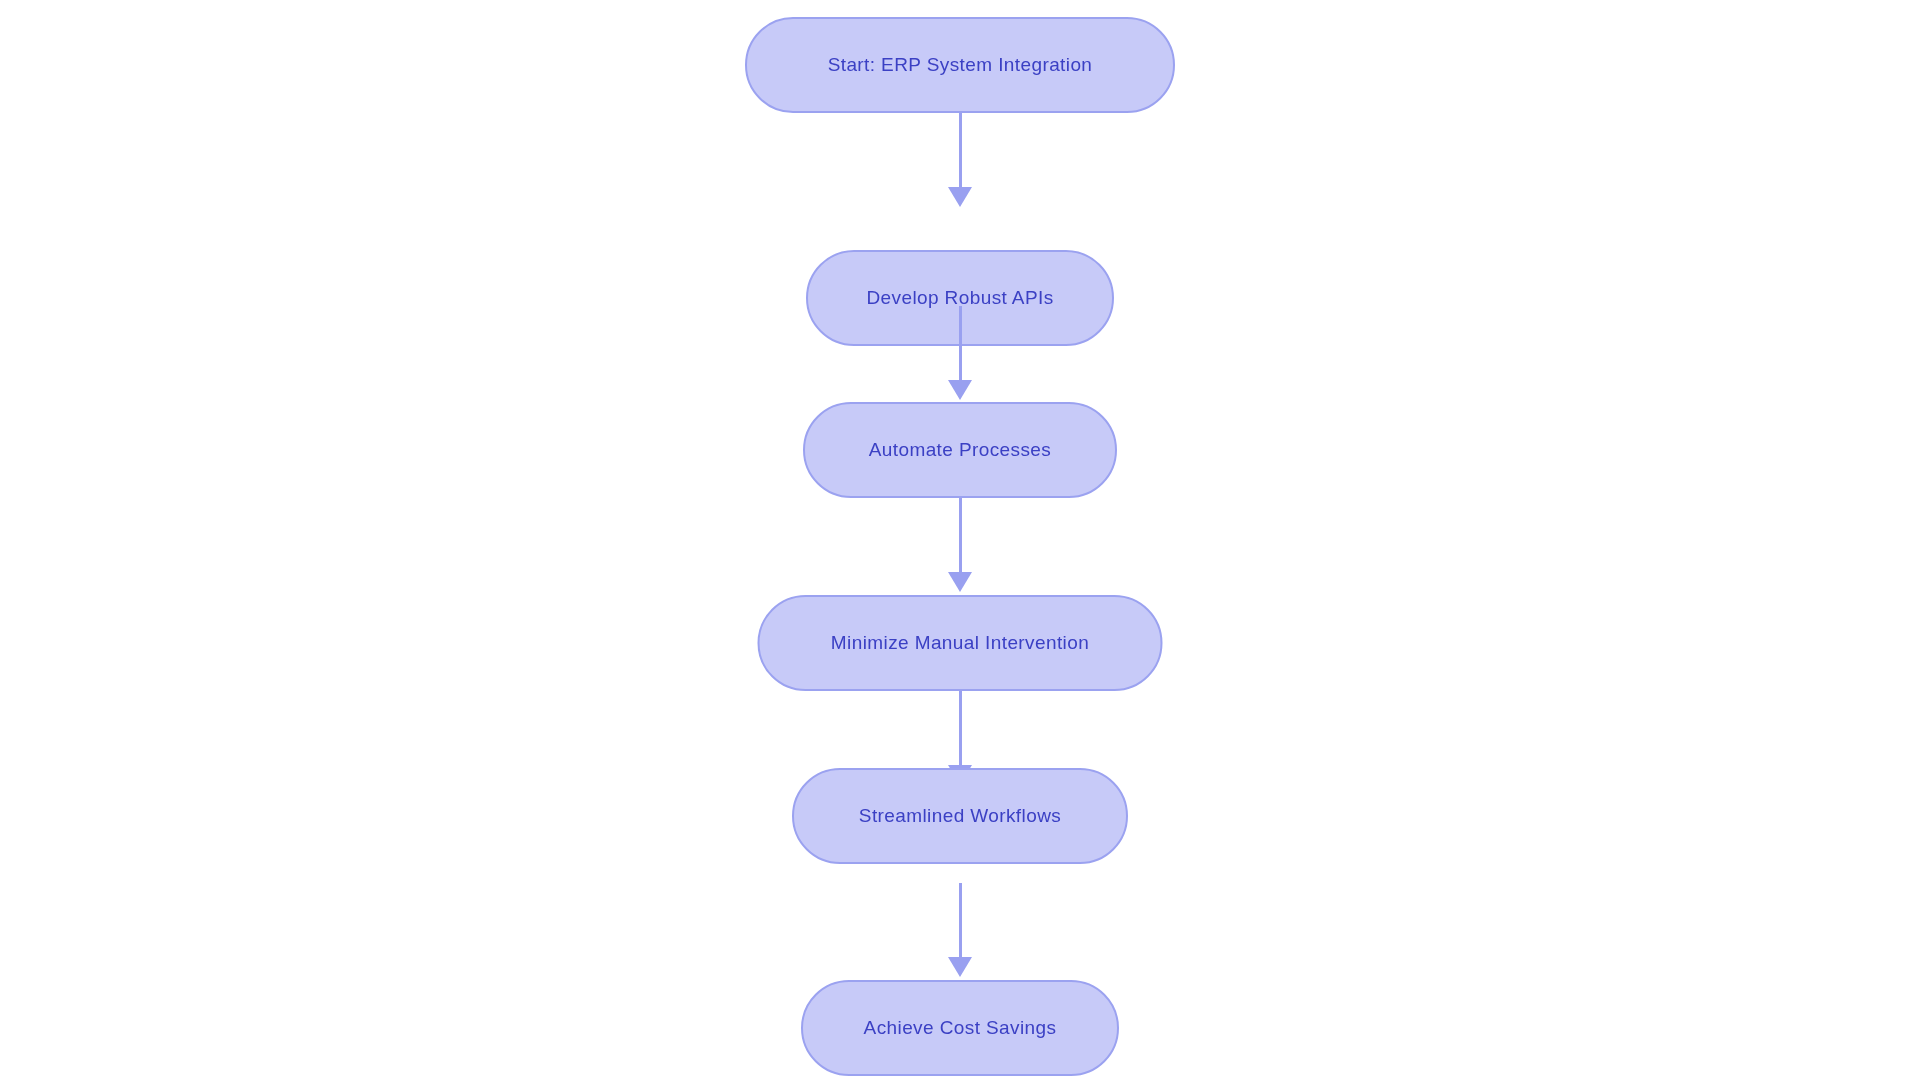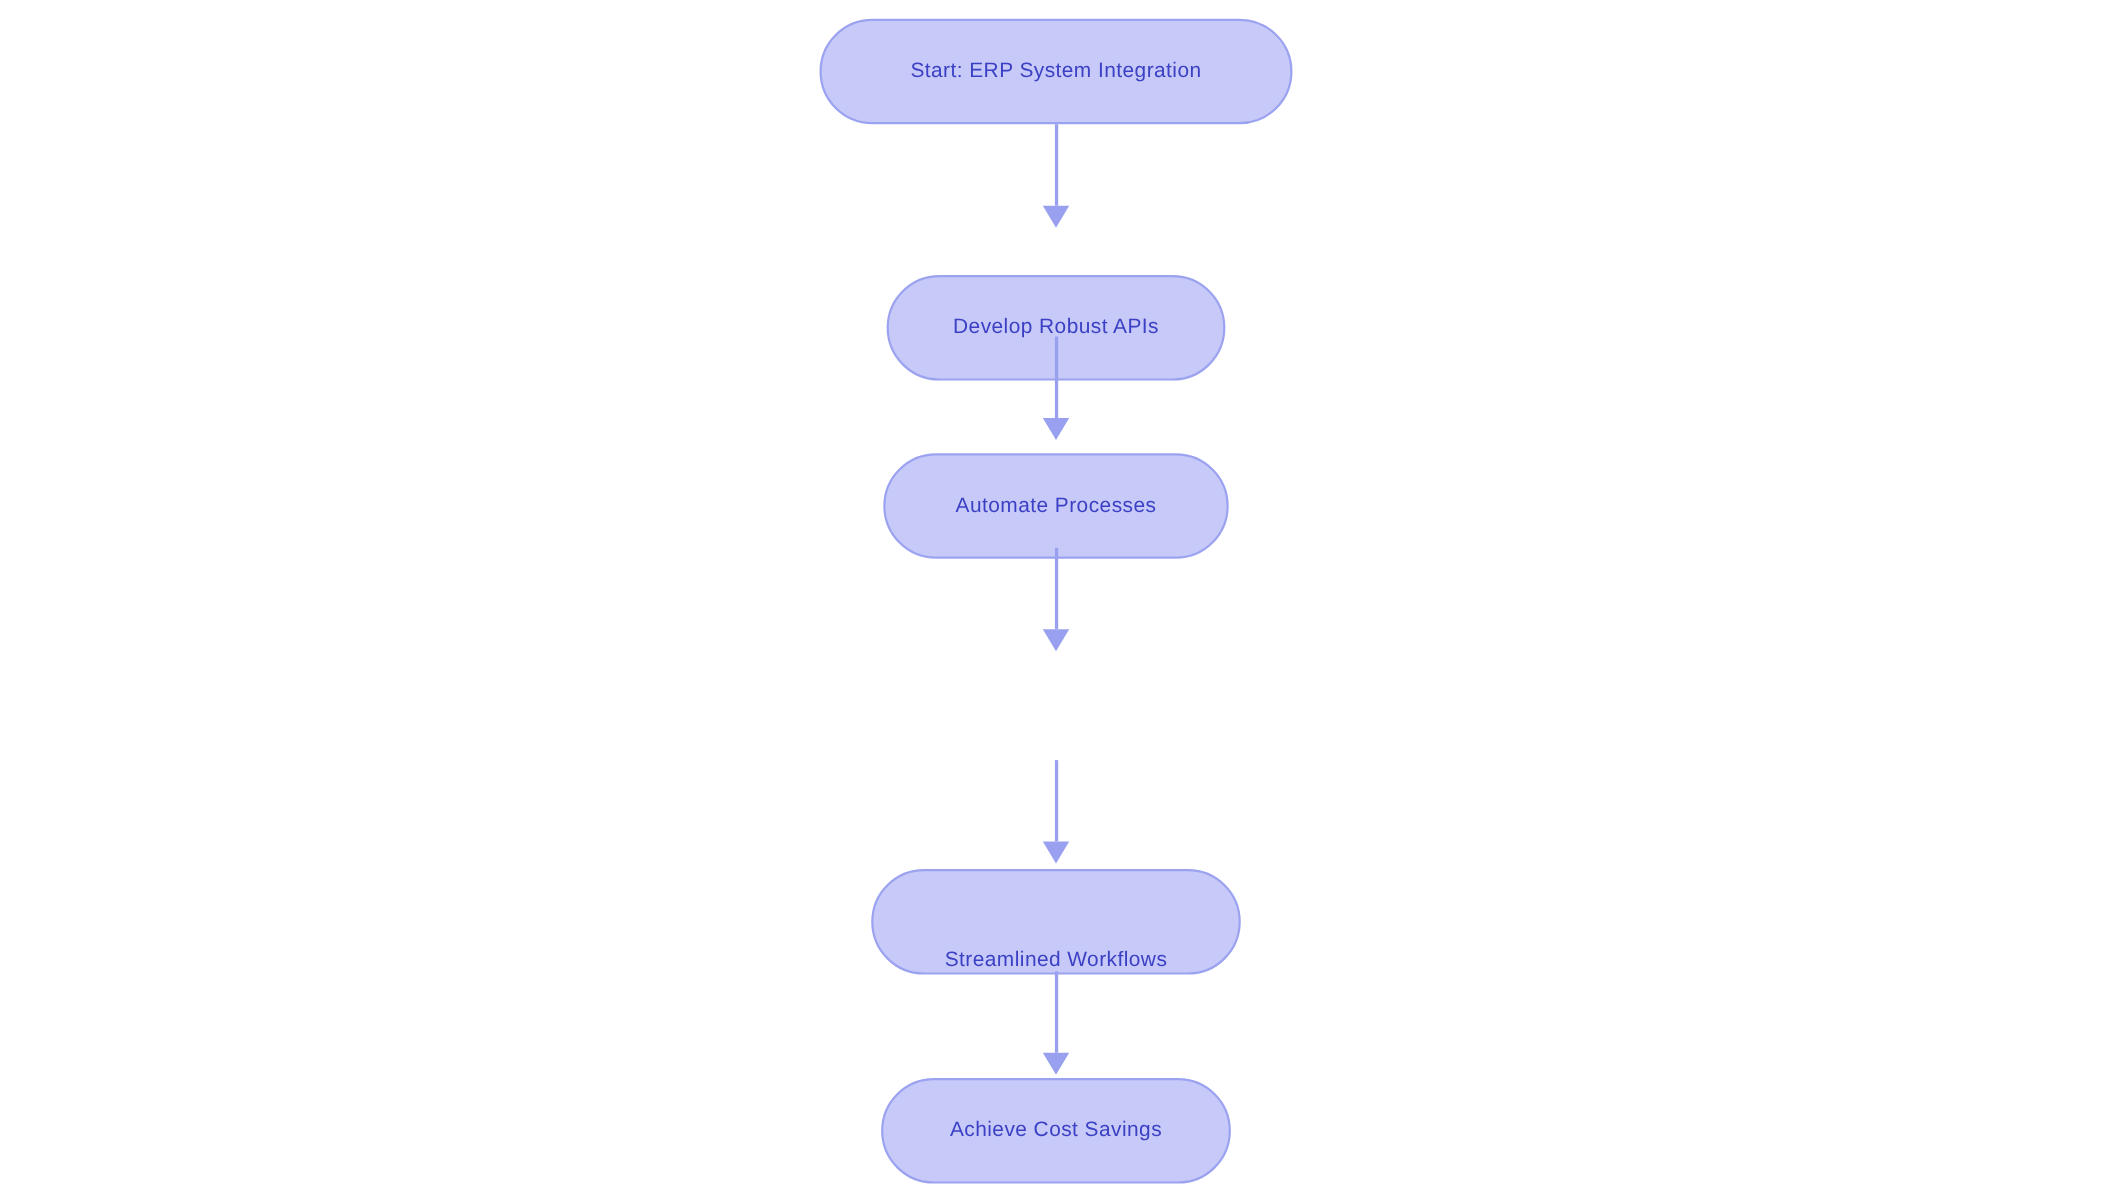--- a/index.html
+++ b/index.html
@@ -32,23 +32,23 @@
     display:flex;
     align-items:center;
     justify-content:center;
     color:var(--text);
     font-size:19px;
     letter-spacing:0.4px;
     white-space:nowrap;
   }
   .n1{top:17px;width:430px;}
   .n2{top:210px;width:308px;margin-top:40px;}
-  .n3{top:402px;width:314px;margin-top:10px;}
+  .n3{top:402px;width:314px;}
   .n4{top:595px;width:405px;}
-  .n5{top:790px;width:336px;align-items:flex-end;}
+  .n5{top:768px;width:336px;}
   .n6{top:980px;width:318px;justify-content:center;}
 
   .arrow{
     position:absolute;
     left:960px;
     transform:translateX(-50%);
     width:24px;
     display:flex;
     flex-direction:column;
     align-items:center;
@@ -95,20 +95,23 @@
 
   <div class="node n3">
     <span>Automate Processes</span>
   </div>
 
   <div class="arrow a3">
     <div class="shaft"></div>
     <div class="head"></div>
   </div>
 
+  <div class="node n4">
+    <span>Minimize Manual Intervention</span>
+  </div>
 
   <div class="arrow a4">
     <div class="shaft"></div>
     <div class="head"></div>
   </div>
 
   <div class="node n5">
     <span>Streamlined Workflows</span>
   </div>
 

